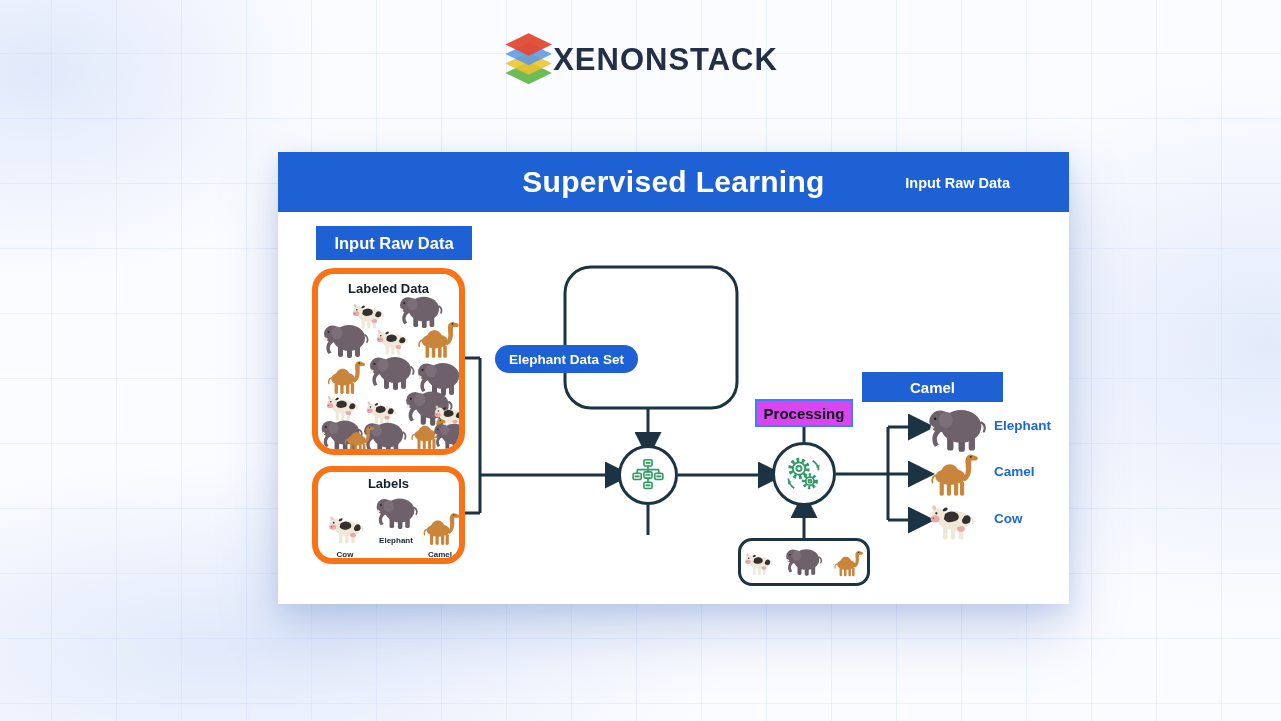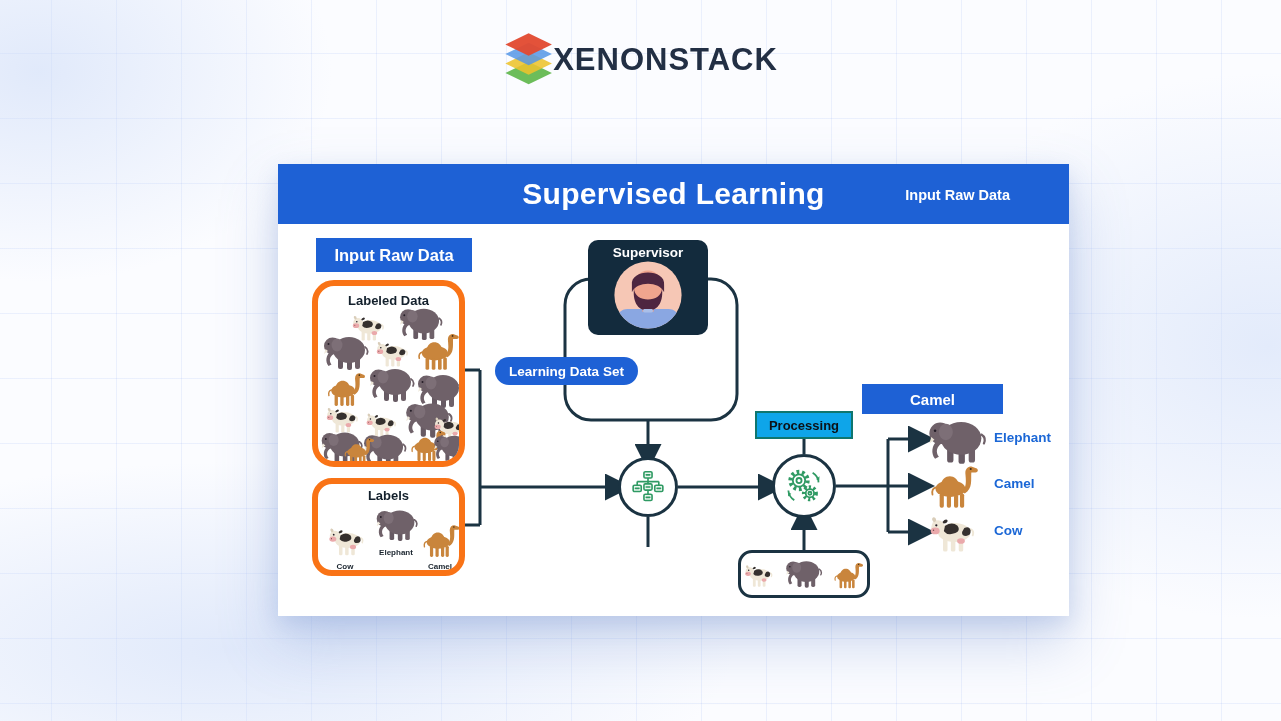--- a/index.html
+++ b/index.html
@@ -20,21 +20,21 @@
   }
 
   
   .logo{ position:absolute; top:32px; left:50%; transform:translateX(-50%);
          display:flex; align-items:center; }
   .logo-text{ font-size:31px; font-weight:bold; letter-spacing:1px; color:#222f44; }
 
   
   .card{ position:absolute; left:278px; top:152px; width:791px; height:452px;
          background:#fff;
-         box-shadow:0 26px 55px rgba(96,130,200,.30), 0 8px 20px rgba(96,130,200,.18);margin-top:12px; }
+         box-shadow:0 26px 55px rgba(96,130,200,.30), 0 8px 20px rgba(96,130,200,.18); }
   .card-header{ position:absolute; left:0; top:0; width:791px; height:60px; background:#1e61d5; }
   .card-title{ position:absolute; left:0; top:13px; width:791px; text-align:center;
                color:#fff; font-size:30px; font-weight:bold; letter-spacing:.3px; }
   .card-header-right{ position:absolute; right:59px; top:23px; color:#fff;
                       font-size:14.5px; font-weight:bold; }
 
   .overlay{ position:absolute; inset:0; z-index:1; }
   .node{ position:absolute; z-index:2; }
 
   
@@ -47,22 +47,22 @@
   .obox-title{ position:absolute; left:0; top:7px; width:100%; text-align:center;
                font-size:13px; font-weight:bold; color:#13202c; }
 
   .supervisor{ background:#132b3d; border-radius:10px; display:flex; flex-direction:column;
                align-items:center; }
   .supervisor-title{ color:#fff; font-size:13.5px; font-weight:bold; margin-top:5px; }
 
   .circle{ background:#fff; border:3px solid #1b3342; border-radius:50%;
            display:flex; align-items:center; justify-content:center; }
 
-  .proc-label{ background:#0ea5e9; border:2px solid #0f766e; display:flex; align-items:center;
-               justify-content:center; font-size:13px; font-weight:600; color:#0c1116; }
+  .proc-label{ background:#d946ef; border:2px solid #3b82f6; display:flex; align-items:center;
+               justify-content:center; font-size:15px; font-weight:600; color:#0c1116; }
 
   .test-box{ background:#fff; border:3px solid #1b3342; border-radius:14px;
              display:flex; align-items:flex-end; justify-content:center; gap:7px;
              padding-bottom:4px; }
 
   .animal{ position:absolute; }
   .mini-label{ position:absolute; transform:translateX(-50%); font-size:8px;
                font-weight:bold; color:#1a242e; white-space:nowrap; }
   .out-label{ position:absolute; left:716px; font-size:13.5px; font-weight:bold;
               color:#1b67d6; white-space:nowrap; }
@@ -241,28 +241,22 @@
             <use href="#a-cow" xlink:href="#a-cow"></use>
           </svg>
           <span class="mini-label" style="left:27px;top:78px">Cow</span>
           <svg class="animal" style="left:100px;top:36px;width:46px;height:38px" viewBox="0 0 100 82">
             <use href="#a-camel" xlink:href="#a-camel"></use>
           </svg>
           <span class="mini-label" style="left:122px;top:78px">Camel</span>
         </div>
     </div>
 
-    <div class="node supervisor" style="left:310px;top:76px;width:120px;height:95px">
-      <div class="supervisor-title">Supervisor</div>
-      <svg width="70" height="70" viewBox="0 0 100 100">
-        <use href="#avatar-man" xlink:href="#avatar-man"></use>
-      </svg>
-    </div>
-
-    <div class="node btn pill" style="left:217px;top:193px;width:143px;height:28px">Learning Data Set</div>
+
+    <div class="node btn pill" style="left:217px;top:193px;width:143px;height:28px">Elephant Data Set</div>
 
     <div class="node circle" style="left:340px;top:293px;width:60px;height:60px">
       <svg width="36" height="36" viewBox="0 0 40 40">
         <g fill="none" stroke="#2f9a63" stroke-width="1.8">
           <path d="M20 10 V16.5 M8 14 H32 M8 14 V18 M32 14 V18 M20 23.5 V28"></path>
           <g fill="#eaf6ee">
             <rect x="15.5" y="3" width="9" height="7" rx="1.5"></rect>
             <rect x="3.5" y="18" width="9" height="7" rx="1.5"></rect>
             <rect x="15.5" y="16.5" width="9" height="7" rx="1.5"></rect>
             <rect x="27.5" y="18" width="9" height="7" rx="1.5"></rect>

